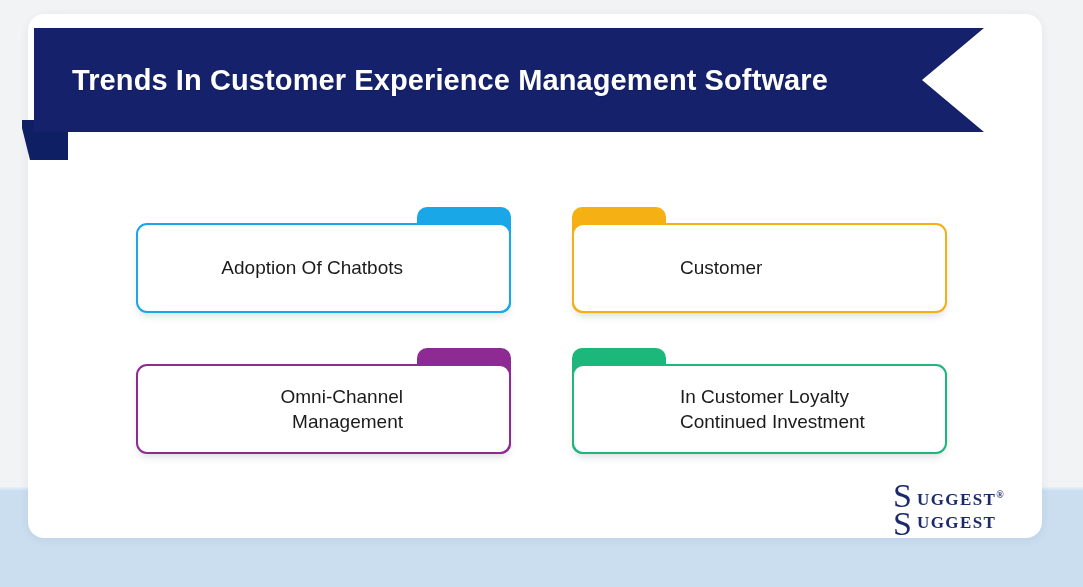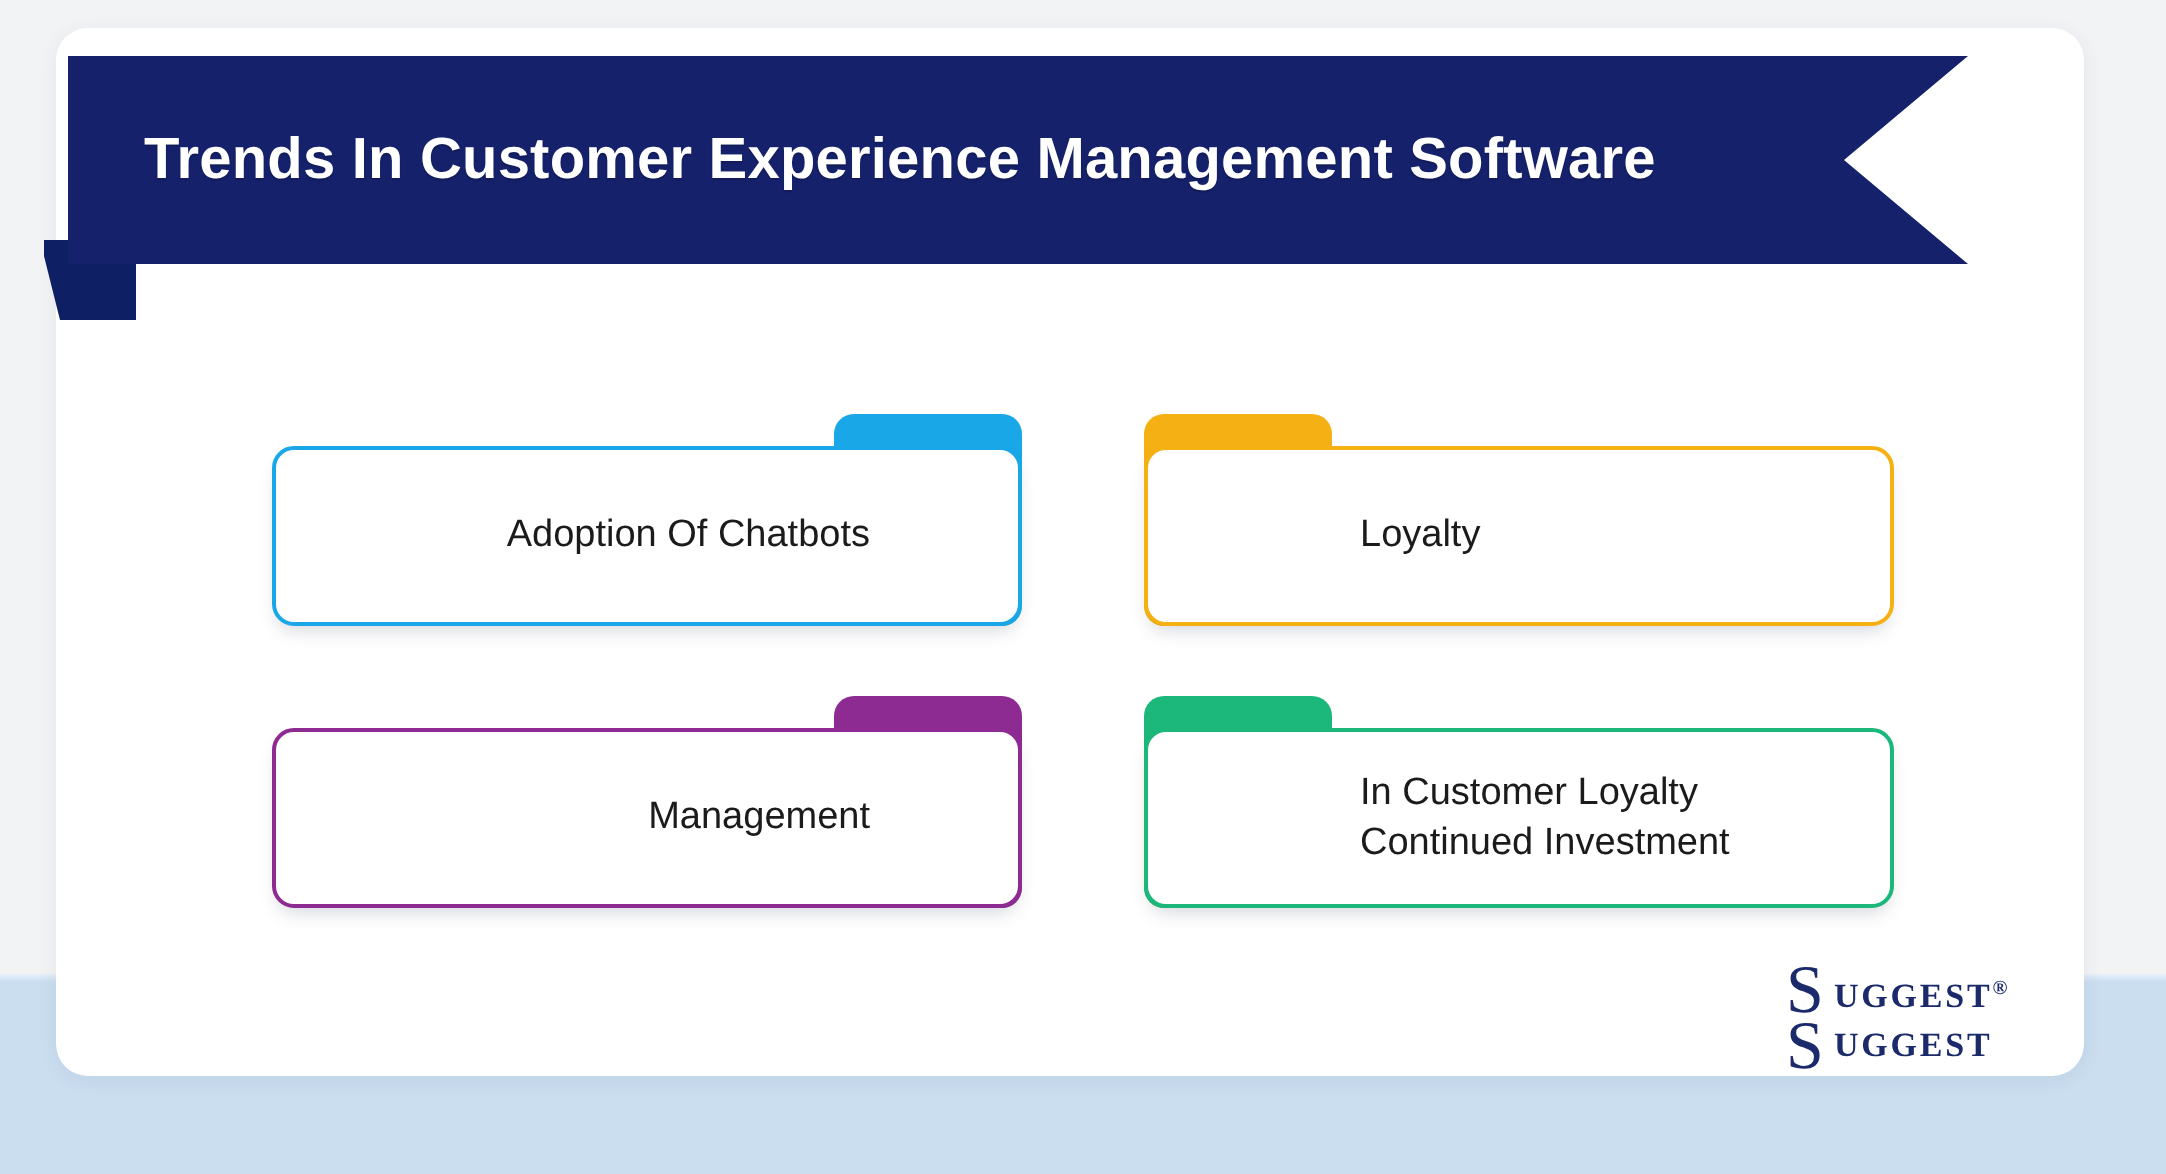--- a/index.html
+++ b/index.html
@@ -67,21 +67,21 @@
     background:#ffffff;border-radius:11px;
     border:2px solid #19A7E8;
     box-shadow:0 5px 9px -3px rgba(60,70,90,.22);
     display:flex;align-items:center;
   }
   .card .label{
     font-size:19px;line-height:1.33;color:#1b1b1b;font-weight:400;
   }
   
   .card.num-right .numblock{right:0;top:0;}
-  .card.num-right .panel{padding:0 74px 0 24px;justify-content:flex-end;text-align:right;}
+  .card.num-right .panel{padding:0 106px 0 24px;justify-content:flex-end;text-align:right;}
   
   .card.num-left .numblock{left:0;top:0;}
   .card.num-left .panel{padding:0 24px 0 106px;justify-content:flex-start;text-align:left;}
   
   #logo{
     position:absolute;left:893px;top:483px;width:130px;height:52px;
     color:#1b2a6b;font-family:"Liberation Serif","DejaVu Serif",serif;
   }
   #logo .row{position:relative;height:26px;}
   #logo .bigS{
@@ -118,31 +118,32 @@
       <div class="label">Adoption Of Chatbots</div>
     </div>
   </div>
 
   <div class="card num-left" style="left:572px;top:207px;">
     <div class="numblock" style="background: rgb(245, 176, 20);">
       <span>02</span>
     </div>
     <div class="panel" style="border-color: rgb(245, 176, 20);">
       <div class="label">
-        <div>Loyalty</div>
+        <div>Customer</div>
       </div>
     </div>
   </div>
 
   <div class="card num-right" style="left:136px;top:348px;">
     <div class="numblock" style="background: rgb(142, 43, 147);">
       <span>03</span>
     </div>
     <div class="panel" style="border-color: rgb(142, 43, 147);">
       <div class="label">
+        <div>Omni-Channel</div>
         <div>Management</div>
       </div>
     </div>
   </div>
 
   <div class="card num-left" style="left:572px;top:348px;">
     <div class="numblock" style="background: rgb(28, 184, 123);">
       <span>04</span>
     </div>
     <div class="panel" style="border-color: rgb(28, 184, 123);">

